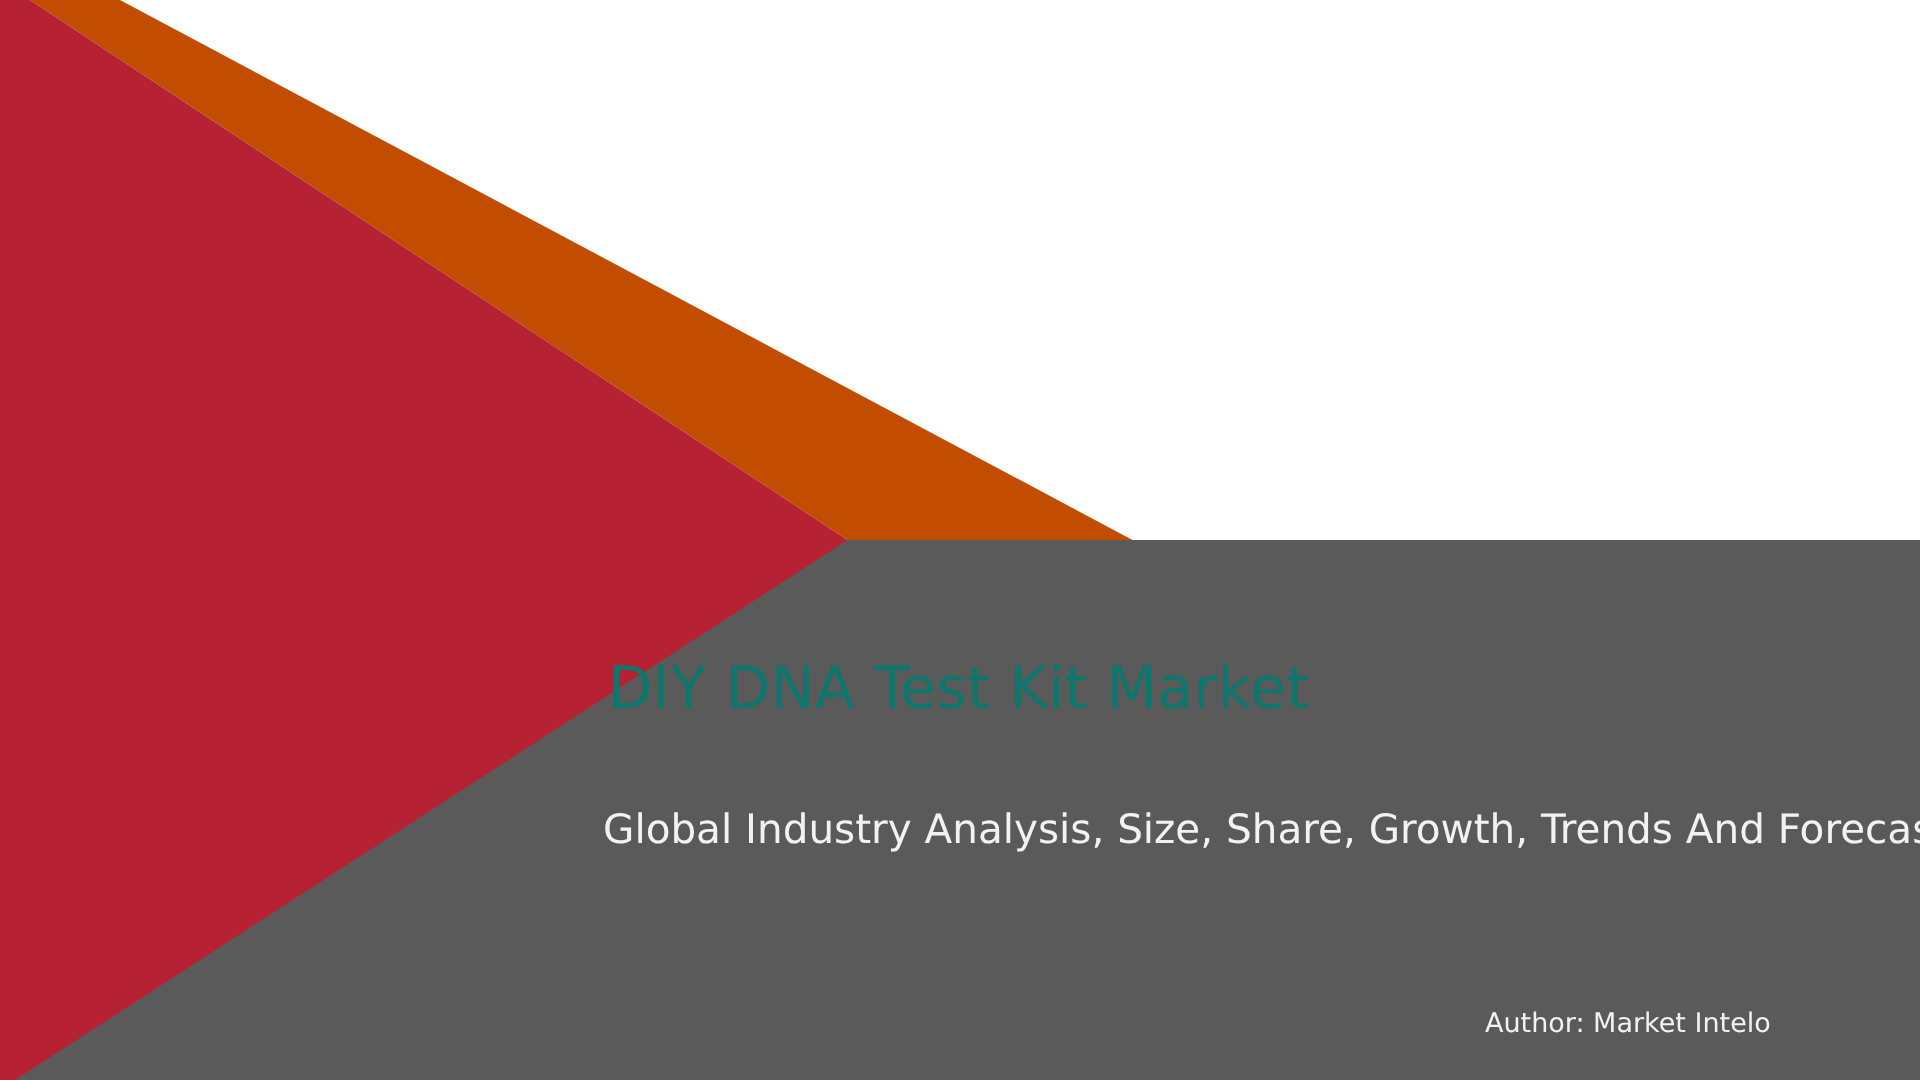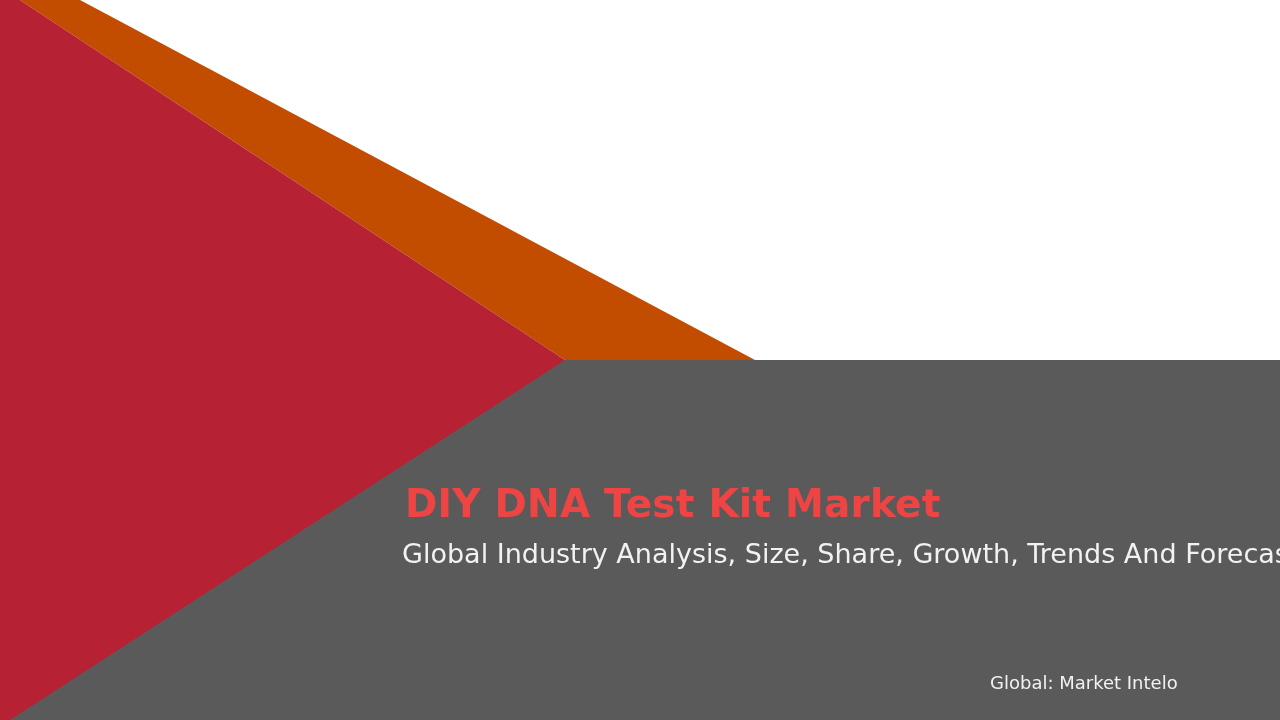--- a/index.html
+++ b/index.html
@@ -26,24 +26,24 @@
   .text-layer {
     position: absolute;
     left: 0;
     top: 0;
     width: 1280px;
     height: 720px;
   }
   #report-title {
     position: absolute;
     left: 405px;
-    top: 483px;
+    top: 439px;
     font-size: 39px;
-    font-weight: 700;
-    color: #ef4444;
+    font-weight: 400;
+    color: #0f766e;
     letter-spacing: 0.2px;
     white-space: nowrap;
     line-height: 1.1;
   }
   #report-subtitle {
     position: absolute;
     left: 402px;
     top: 538px;
     font-size: 27px;
     font-weight: 400;
@@ -71,16 +71,16 @@
     <polygon points="20,0 80,0 755,360 565,360" fill="#c24d00"></polygon>
     <rect x="0" y="360" width="1280" height="360" fill="#5a5a5a"></rect>
     <polygon points="20,0 565,360 10,720 0,720 0,0" fill="#b62234"></polygon>
   </svg>
 
   <div class="text-layer">
     <div id="report-title">DIY DNA Test Kit Market</div>
 
     <div id="report-subtitle">Global Industry Analysis, Size, Share, Growth, Trends And Forecast</div>
 
-    <div id="report-author">Global: Market Intelo</div>
+    <div id="report-author">Author: Market Intelo</div>
   </div>
 
 </div>
 
 </body></html>

